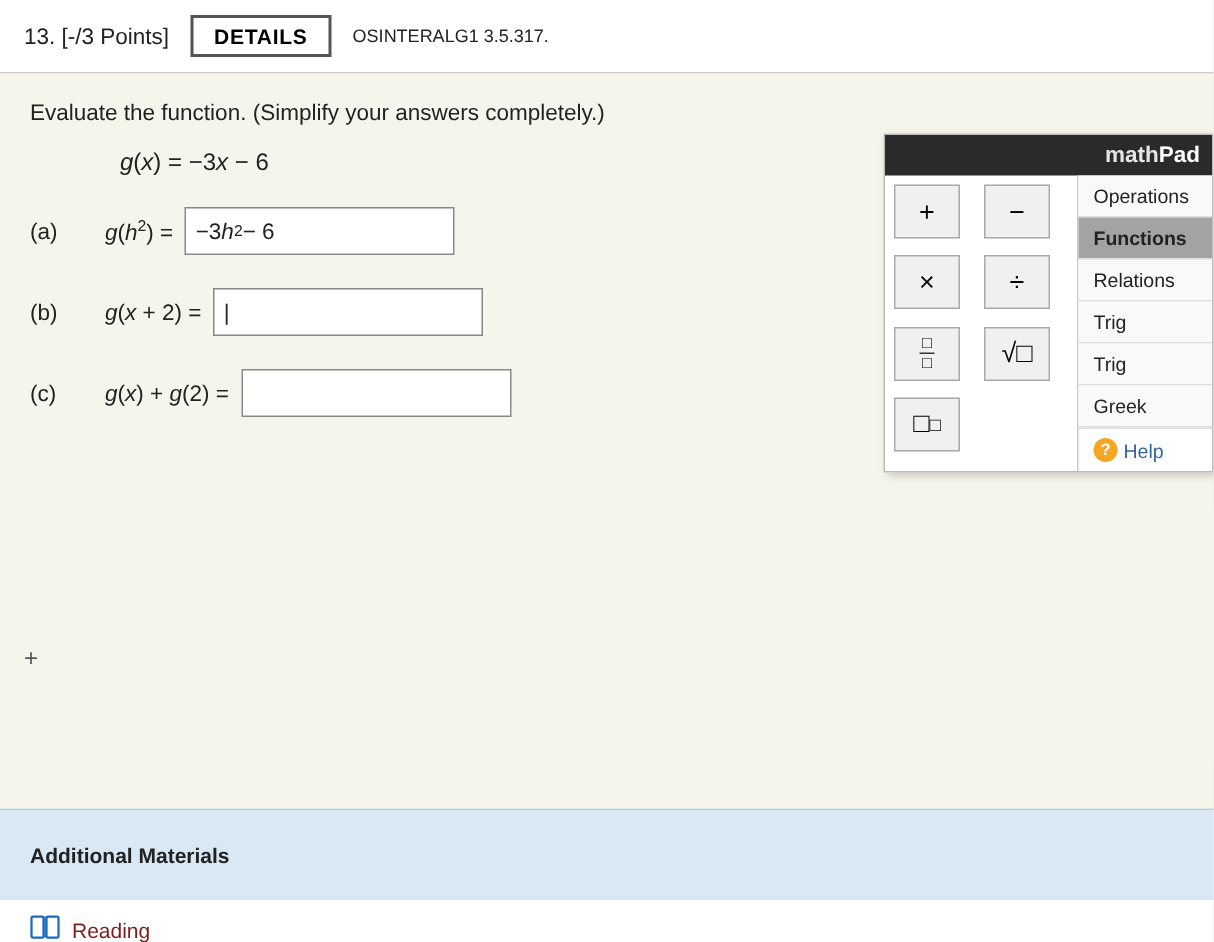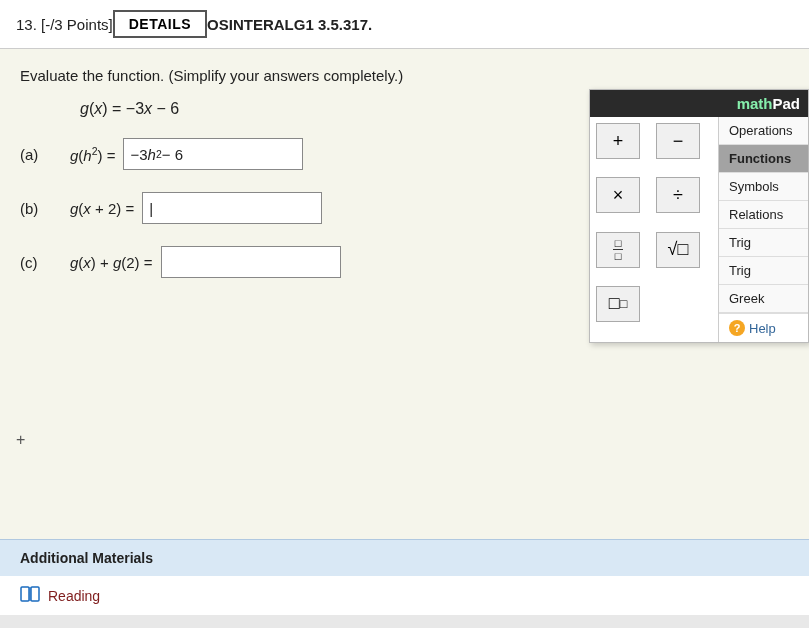--- a/index.html
+++ b/index.html
@@ -10,41 +10,42 @@
       min-height: 628px;
       font-size: 15px;
       color: #222;
     }
 
     .header-bar {
       background: #fff;
       padding: 10px 16px;
       display: flex;
       align-items: center;
+      gap: 14px;
       border-bottom: 1px solid #ccc;
     }
 
     .points-label {
       font-size: 15px;
       font-weight: normal;
     }
 
     .details-btn {
       border: 2px solid #555;
       background: #fff;
       padding: 4px 14px;
       font-size: 14px;
       font-weight: bold;
       letter-spacing: 0.5px;
       cursor: pointer;
     }
 
     .problem-id {
-      font-size: 15px;
-      font-weight: bold;
+      font-size: 12px;
+      font-weight: normal;
     }
 
     .main-content {
       background: #f5f5eb;
       padding: 18px 8px 10px 20px;
       min-height: 490px;
       position: relative;
     }
 
     .instruction {
@@ -105,21 +106,21 @@
     .mathpad-header {
       background: #2a2a2a;
       color: #fff;
       text-align: right;
       padding: 5px 8px;
       font-size: 15px;
       font-weight: bold;
     }
 
     .mathpad-header span.math {
-      color: #86efac;
+      color: #e5e5e5;
     }
 
     .mathpad-body {
       display: flex;
     }
 
     .mathpad-buttons {
       padding: 6px;
       display: grid;
       grid-template-columns: 1fr 1fr;
@@ -186,21 +187,21 @@
     .plus-sign {
       position: absolute;
       bottom: 90px;
       left: 16px;
       font-size: 16px;
       color: #555;
     }
 
     .additional-materials {
       background: #d9e8f5;
-      padding: 10px 20px;
+      padding: 22px 20px;
       font-weight: bold;
       font-size: 14px;
       border-top: 1px solid #b0c8e0;
     }
 
     .reading-row {
       background: #fff;
       padding: 10px 20px;
       font-size: 14px;
       color: #7f1d1d;
@@ -287,21 +288,20 @@
             <span class="num">□</span>
             <span class="den">□</span>
           </span>
         </button>
         <button class="mp-btn">√□</button>
         <button class="mp-btn" style="grid-column: 1 / -1; width: 44px;">□<sup>□</sup></button>
       </div>
       <div class="mathpad-sidebar">
         <div class="mathpad-sidebar-item">Operations</div>
         <div class="mathpad-sidebar-item active">Functions</div>
-        <div class="mathpad-sidebar-item">Symbols</div>
         <div class="mathpad-sidebar-item">Relations</div>
         <div class="mathpad-sidebar-item">Trig</div>
         <div class="mathpad-sidebar-item">Trig</div>
         <div class="mathpad-sidebar-item">Greek</div>
         <div class="mathpad-help">
           <span class="help-icon">?</span>
           <span>Help</span>
         </div>
       </div>
     </div>

